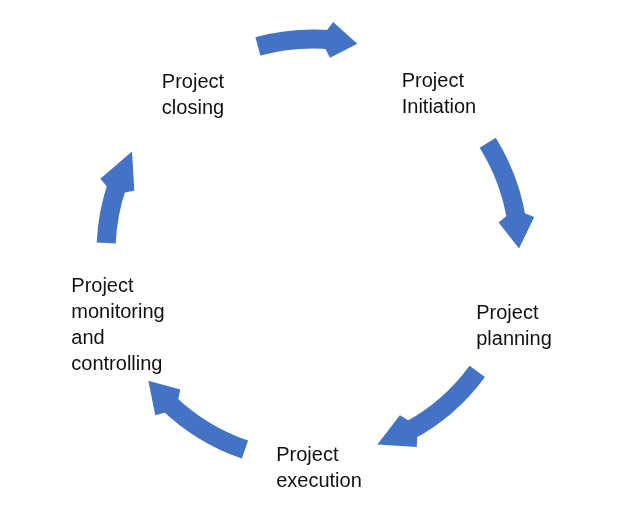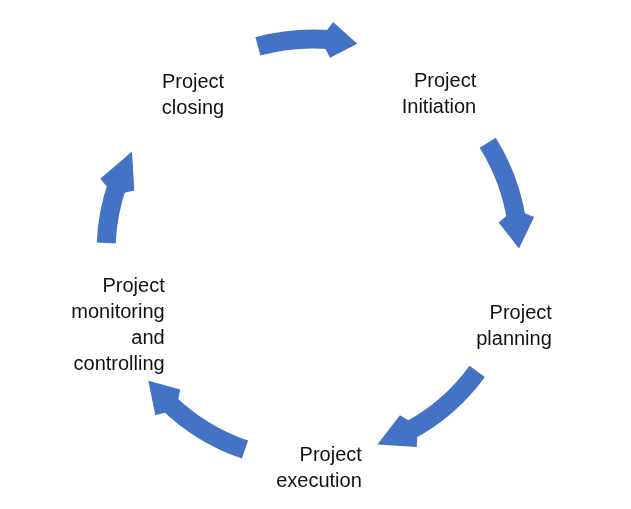--- a/index.html
+++ b/index.html
@@ -23,21 +23,21 @@
     position: absolute;
     left: 0;
     top: 0;
   }
   .node {
     position: absolute;
     transform: translate(-50%, -50%);
     font-size: 20px;
     line-height: 26px;
     color: #111111;
-    text-align: right;
+    text-align: left;
     white-space: pre-line;
   }
 </style>
 </head>
 <body>
 
 <div class="diagram">
 
   <svg id="arrow-layer" class="arrow-layer" width="631" height="509" viewBox="0 0 631 509">
       <g>

